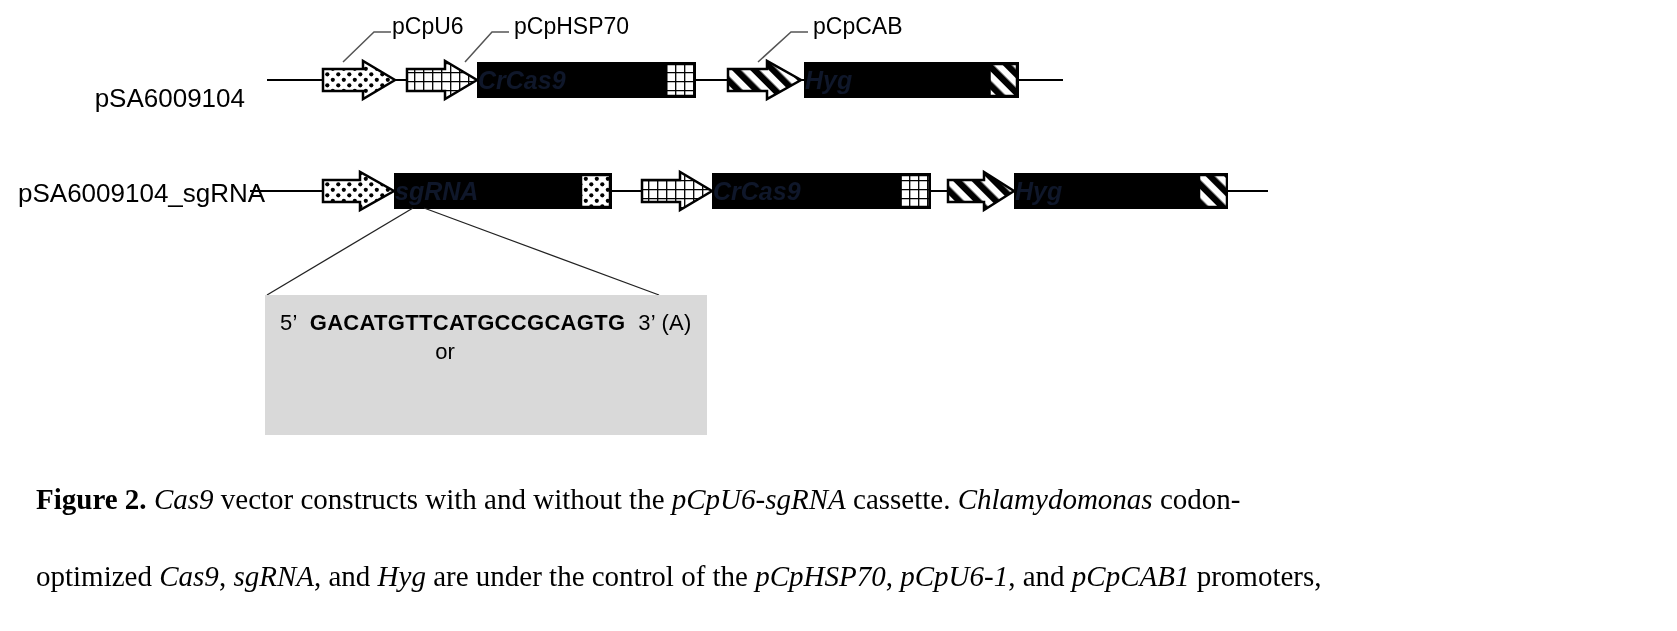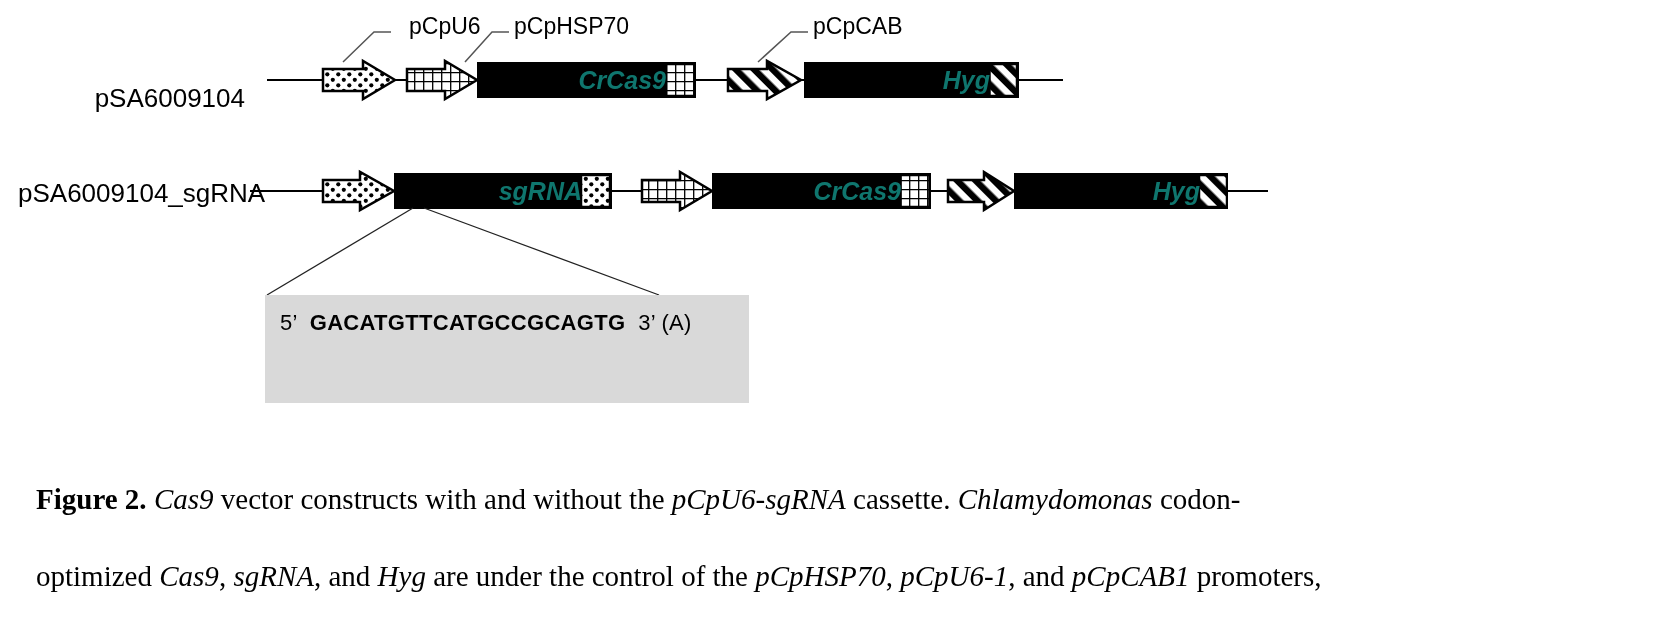--- a/index.html
+++ b/index.html
@@ -16,32 +16,31 @@
   .row-label{
     font-size:26px;
     text-align:right;
     white-space:nowrap;
   }
   .promoter-label{
     font-size:23px;
     white-space:nowrap;
   }
   .gene{
-    color:#0f766e;
+    color:#0f172a;
     font-weight:bold;
     font-style:italic;
     font-size:25px;
-    text-align:right;
+    text-align:left;
     height:34px;line-height:34px;
     white-space:nowrap;
   }
   .seq-box{
-    left:265px;top:295px;width:442px;height:108px;
+    left:265px;top:295px;width:442px;height:140px;
     background:#d9d9d9;
-    padding-left:42px;
   }
   .seq-line{
     font-size:22px;
     white-space:pre;
     letter-spacing:0.3px;
   }
   .or-line{
     font-size:22px;
     width:330px;left:280px;
     text-align:center;
@@ -112,32 +111,33 @@
       <rect x="1199.5" y="175.5" width="27" height="31" fill="url(#pat-stripe)" stroke="#000" stroke-width="1.5"></rect>
     </g>
 
     <line x1="413" y1="208" x2="267" y2="295" stroke="#222" stroke-width="1.3"></line>
     <line x1="424" y1="208" x2="659" y2="295" stroke="#222" stroke-width="1.3"></line>
   </svg>
 
   <div class="abs row-label" style="left:45px;top:67px;width:200px;margin-top:16px;">pSA6009104</div>
   <div class="abs row-label" style="left:18px;top:178px;width:222px;">pSA6009104_sgRNA</div>
 
-  <div class="abs promoter-label" style="left:409px;top:13px;">pCpU6</div>
+  <div class="abs promoter-label" style="left:392px;top:13px;">pCpU6</div>
   <div class="abs promoter-label" style="left:514px;top:13px;">pCpHSP70</div>
   <div class="abs promoter-label" style="left:813px;top:13px;">pCpCAB</div>
 
   <div class="abs gene" style="left:478px;top:63px;width:188px;">CrCas9</div>
   <div class="abs gene" style="left:805px;top:63px;width:185px;">Hyg</div>
   <div class="abs gene" style="left:395px;top:174px;width:187px;">sgRNA</div>
   <div class="abs gene" style="left:713px;top:174px;width:188px;">CrCas9</div>
   <div class="abs gene" style="left:1015px;top:174px;width:185px;">Hyg</div>
 
   <div class="abs seq-box">
     <div class="abs seq-line" style="left:15px;top:15px;"><span>5’  </span><span style="font-weight: bold;">GACATGTTCATGCCGCAGTG</span><span>  3’ (A)</span></div>
+    <div class="abs or-line" style="left:15px;top:44px;">or</div>
   </div>
 
   <div class="abs caption">
     <div class="cap-line"><span style="font-weight: bold;">Figure 2.</span><span>   </span><span style="font-style: italic;">Cas9</span><span> vector constructs with and without the </span><span style="font-style: italic;">pCpU6-sgRNA</span><span> cassette. </span><span style="font-style: italic;">Chlamydomonas</span><span> codon-</span></div>
     <div class="cap-line"><span>optimized </span><span style="font-style: italic;">Cas9</span><span>, </span><span style="font-style: italic;">sgRNA</span><span>, and </span><span style="font-style: italic;">Hyg</span><span> are under the control of the </span><span style="font-style: italic;">pCpHSP70</span><span>, </span><span style="font-style: italic;">pCpU6-1</span><span>, and </span><span style="font-style: italic;">pCpCAB1</span><span> promoters,</span></div>
   </div>
 
 </div>
 
 </body></html>

